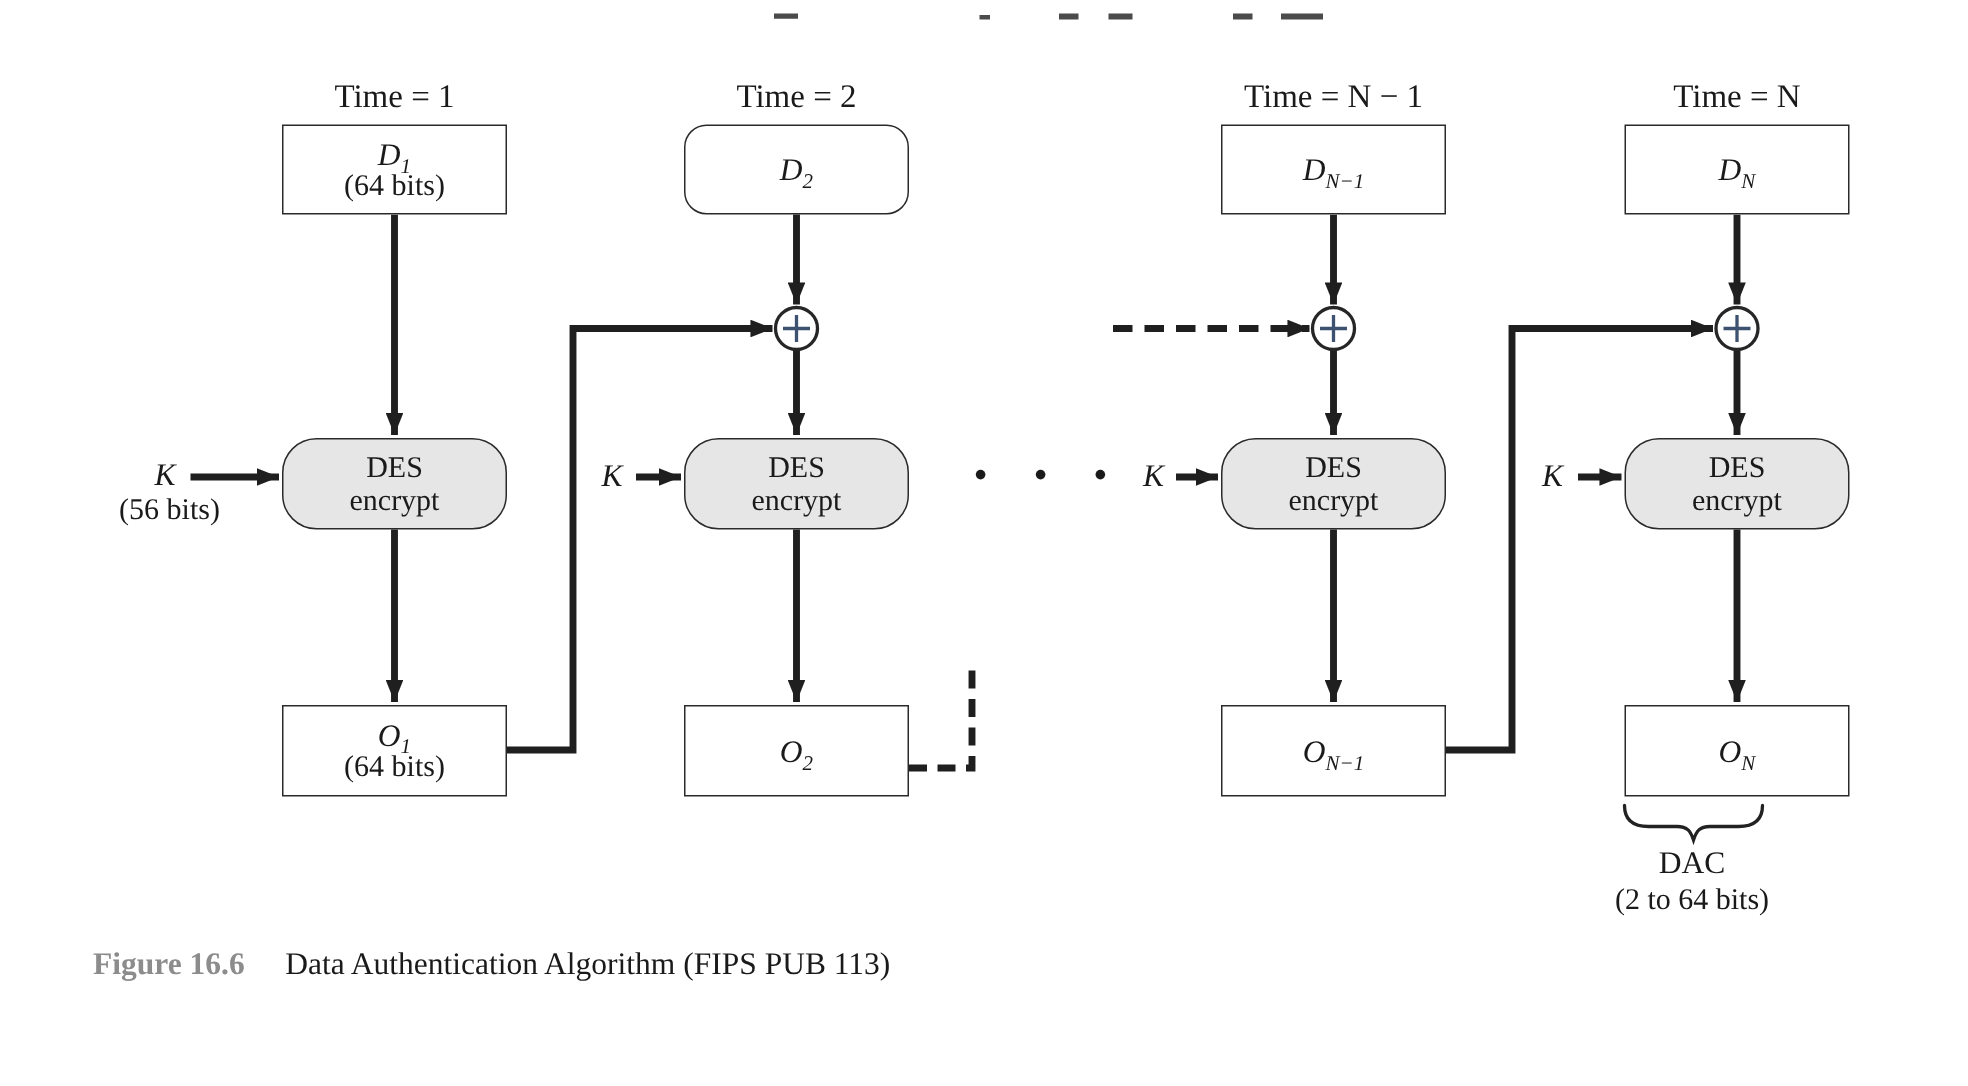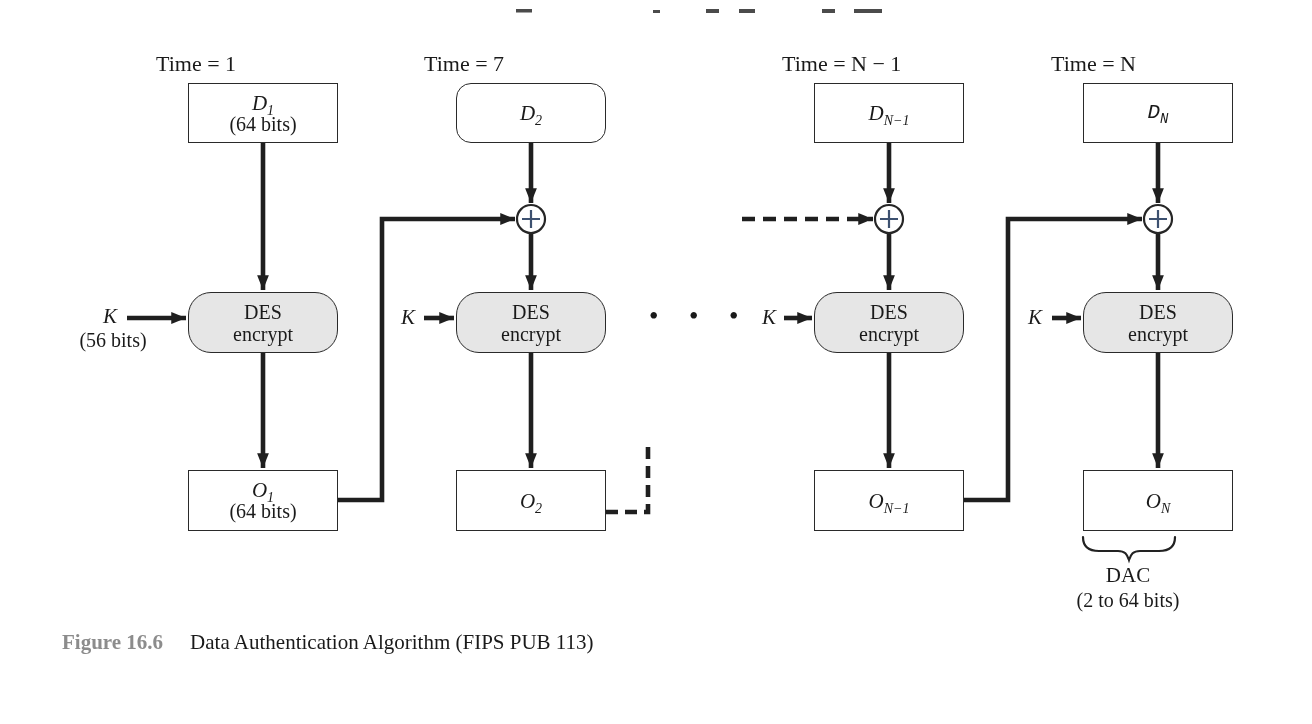--- a/index.html
+++ b/index.html
@@ -4,21 +4,21 @@
 <style>
   :root{
     --line:#1f1f1f; --box-border:#2a2a2a; --des-fill:#e6e6e6;
     --caption-label:#8c8c8c; --xor-plus:#3d5170; --ink:#1a1a1a;
   }
   html,body{margin:0;padding:0;}
   body{width:1312px;height:724px;background:#fff;overflow:hidden;
        font-family:"Liberation Serif", serif;color:var(--ink);}
   .stage{position:absolute;left:0;top:0;width:1312px;height:724px;}
   svg.wires{position:absolute;left:0;top:0;width:1312px;height:724px;}
-  .col-title{position:absolute;font-size:22px;text-align:left;white-space:nowrap;}
+  .col-title{position:absolute;font-size:22px;text-align:center;white-space:nowrap;}
   .box{position:absolute;width:150px;height:60px;background:#fff;
        border:1.7px solid var(--box-border);box-sizing:border-box;
        display:flex;flex-direction:column;align-items:center;justify-content:center;}
   .obox{height:61px;}
   .desbox{position:absolute;width:150px;height:61px;background:var(--des-fill);
        border:1.8px solid var(--box-border);border-radius:23px;box-sizing:border-box;
        display:flex;flex-direction:column;align-items:center;justify-content:center;
        font-size:20px;line-height:22px;}
   .varline{font-size:21px;line-height:22px;}
   .vb{font-style:italic;}
@@ -97,35 +97,35 @@
     <g>
       <circle class="xor-circle" cx="1158" cy="219" r="14"></circle>
       <path class="xor-plus" d="M1149,219 H1167 M1158,210 V228"></path>
     </g>
 
     <path class="brace" d="M1083,537 C1083,547 1089,551 1099,551 L1118,551 C1125,551 1127,554 1129,560
              C1131,554 1133,551 1140,551 L1159,551 C1169,551 1175,547 1175,537"></path>
   </svg>
 
   <div class="col-title" style="left:156px;top:51px;width:214px;">Time = 1</div>
-  <div class="col-title" style="left:424px;top:51px;width:214px;">Time = 7</div>
+  <div class="col-title" style="left:424px;top:51px;width:214px;">Time = 2</div>
   <div class="col-title" style="left:782px;top:51px;width:214px;">Time = N − 1</div>
   <div class="col-title" style="left:1051px;top:51px;width:214px;">Time = N</div>
 
   <div class="box" style="left:188px;top:83px;">
     <div class="varline"><span class="vb">D</span><sub class="vs">1</sub></div>
     <div class="note">(64 bits)</div>
   </div>
   <div class="box" style="left:456px;top:83px;border-radius:15px;">
     <div class="varline"><span class="vb">D</span><sub class="vs">2</sub></div>
   </div>
   <div class="box" style="left:814px;top:83px;">
     <div class="varline"><span class="vb">D</span><sub class="vs">N−1</sub></div>
   </div>
-  <div class="box" style="left:1083px;top:83px;font-family:Liberation Mono, monospace;">
+  <div class="box" style="left:1083px;top:83px;">
     <div class="varline"><span class="vb">D</span><sub class="vs">N</sub></div>
   </div>
 
   <div class="klabel" style="left:95px;top:304px;">K</div>
   <div class="knote" style="left:58px;top:329px;">(56 bits)</div>
   <div class="klabel" style="left:393px;top:305px;">K</div>
   <div class="klabel" style="left:754px;top:305px;">K</div>
   <div class="klabel" style="left:1020px;top:305px;">K</div>
 
   <div class="desbox" style="left:188px;top:292px;">

